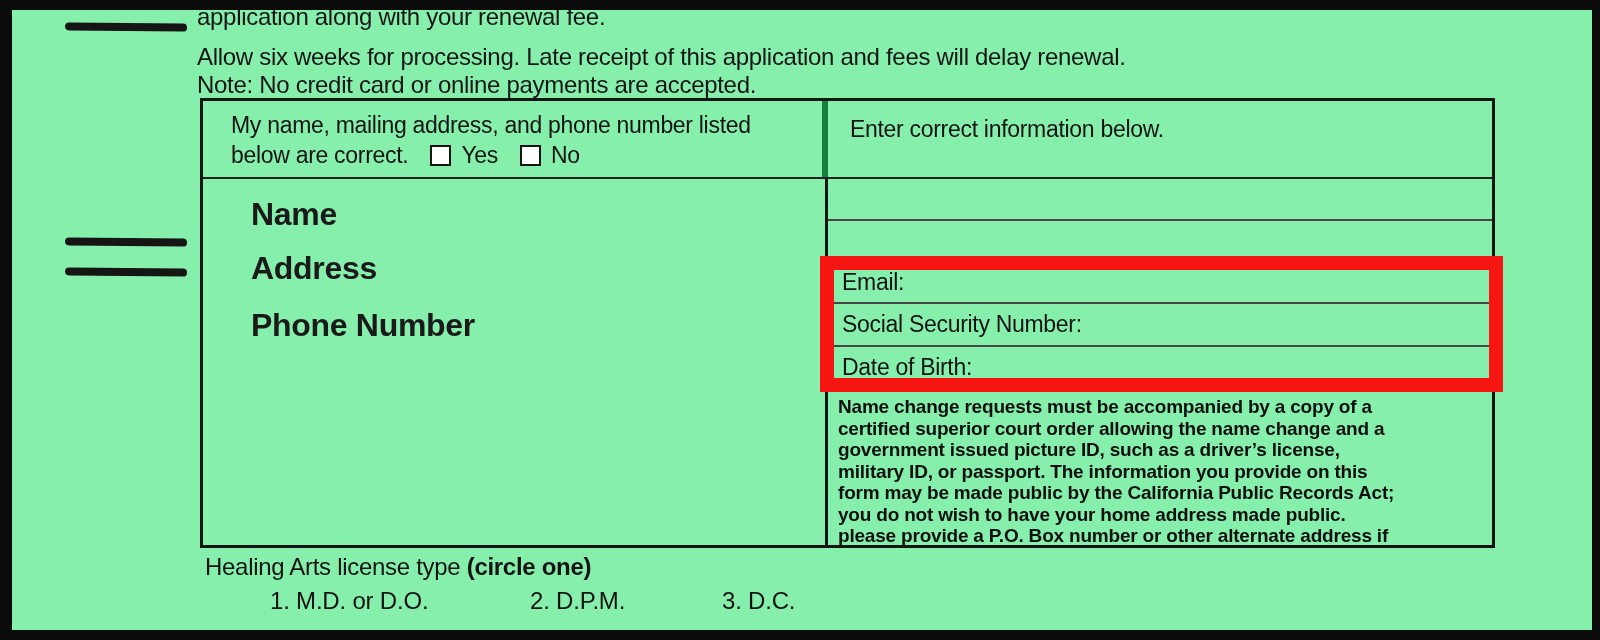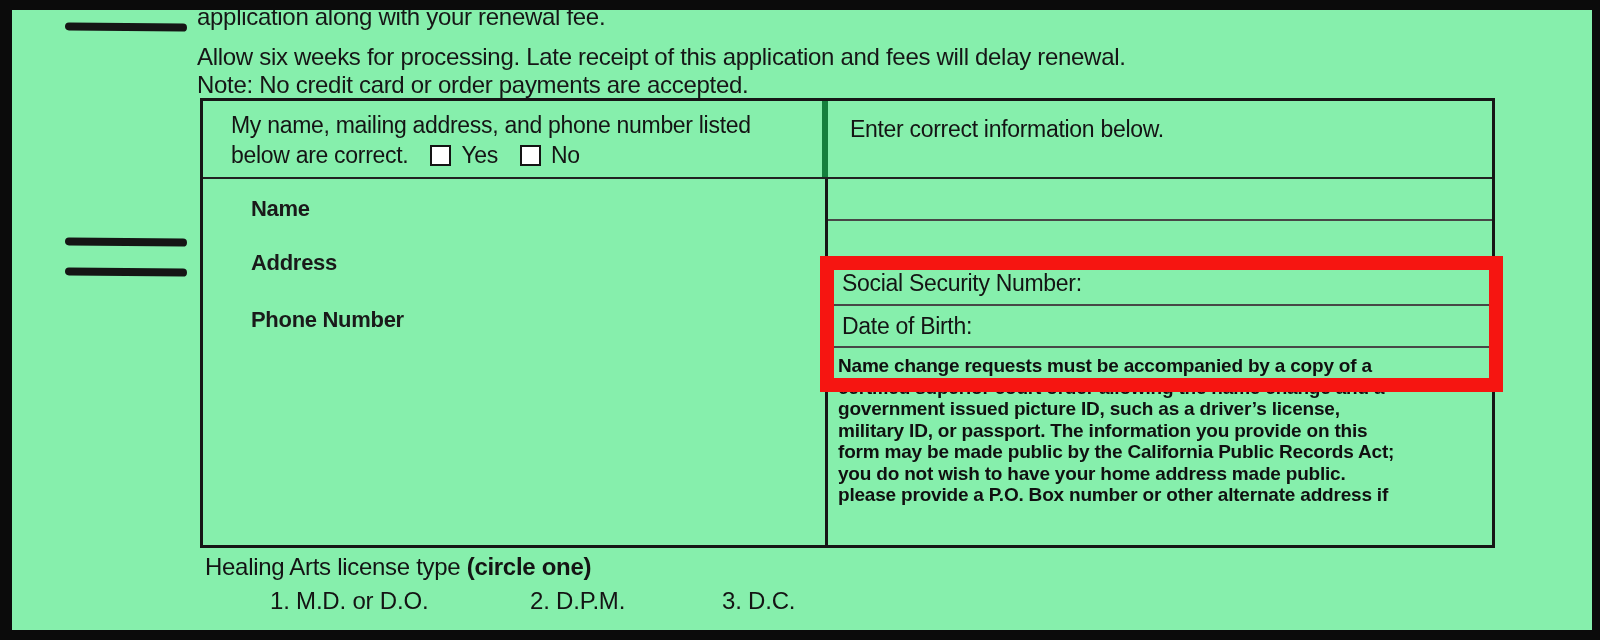--- a/index.html
+++ b/index.html
@@ -68,21 +68,21 @@
   }
   .body-row { flex: 1; display: flex; }
   .confirm-body {
     width: 625px; flex: none;
     border-right: 3px solid #161616;
     position: relative;
   }
   .overlay-field {
     position: absolute;
     left: 48px;
-    font-size: 22px;
+    font-size: 32px;
     font-weight: 700;
     color: #1a1a1a;
     letter-spacing: -0.3px;
     white-space: nowrap;
   }
   .info-body { flex: 1; display: flex; flex-direction: column; }
   .input-row {
     flex: none;
     border-bottom: 2px solid #474747;
     display: flex; align-items: center;
@@ -142,21 +142,21 @@
 <body>
 
 <div class="page">
 
   <div class="mark" style="top:13px;"></div>
   <div class="mark" style="top:228px;"></div>
   <div class="mark" style="top:258px;"></div>
 
   <div class="abs intro" style="left:185px; top:-7px;">application along with your renewal fee.</div>
   <div class="abs intro" style="left:185px; top:33px;">Allow six weeks for processing. Late receipt of this application and fees will delay renewal.</div>
-  <div class="abs intro" style="left:185px; top:61px;">Note: No credit card or order payments are accepted.</div>
+  <div class="abs intro" style="left:185px; top:61px;">Note: No credit card or online payments are accepted.</div>
 
   <div class="form-table">
     <div class="header-row">
       <div class="confirm-header">
         <span>My name, mailing address, and phone number listed</span><br>
         <span>below are correct.</span><span class="checkbox"></span><span>Yes</span><span class="checkbox"></span><span>No</span>
       </div>
       <div class="info-header">
         <span>Enter correct information below.</span>
       </div>
@@ -166,20 +166,23 @@
         <div class="overlay-field" style="top:17px;">Name</div>
         <div class="overlay-field" style="top:71px;">Address</div>
         <div class="overlay-field" style="top:128px;">Phone Number</div>
       </div>
       <div class="info-body">
         <div class="input-row" style="height:42px;">
           <span></span>
         </div>
         <div class="input-row" style="height:42px;">
           <span></span>
+        </div>
+        <div class="input-row" style="height:41px;">
+          <span>Email:</span>
         </div>
         <div class="input-row" style="height:43px;">
           <span>Social Security Number:</span>
         </div>
         <div class="input-row" style="height:42px;">
           <span>Date of Birth:</span>
         </div>
         <div class="notice-cell">
           <div class="notice-line">Name change requests must be accompanied by a copy of a</div>
           <div class="notice-line">certified superior court order allowing the name change and a</div>

